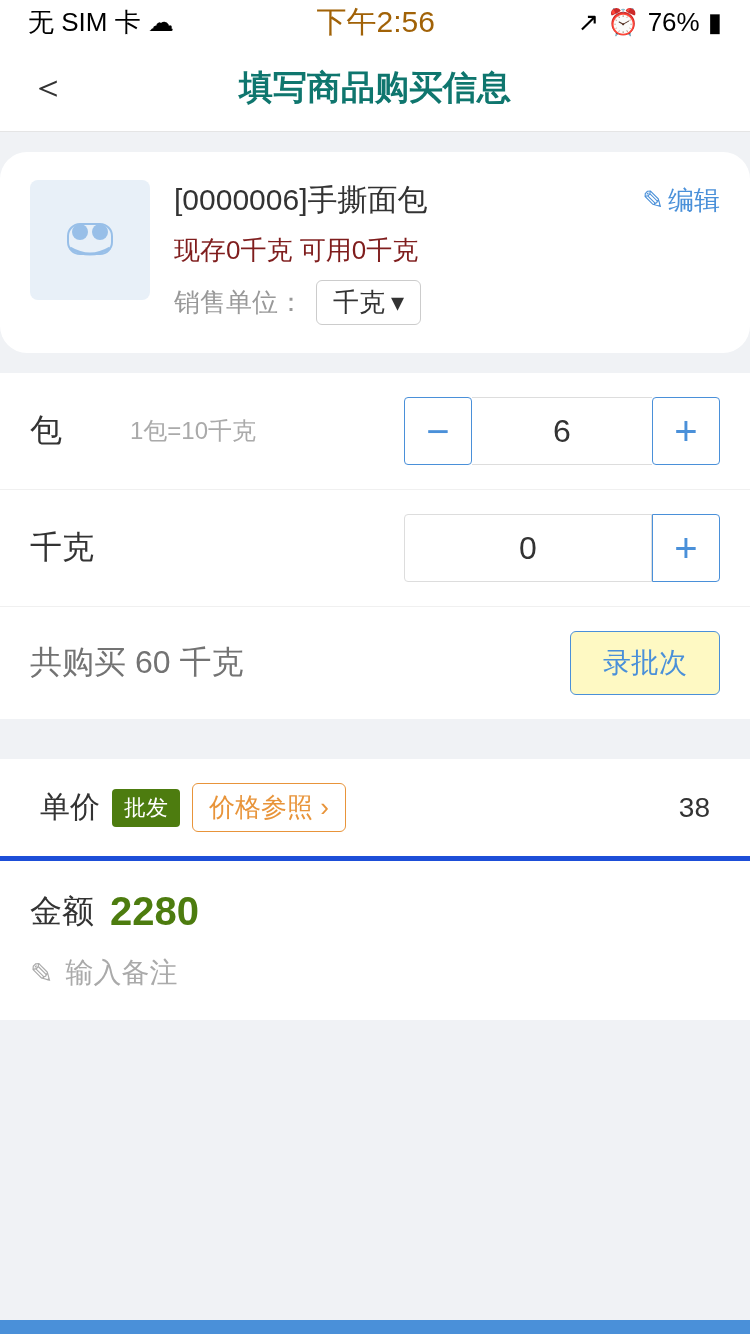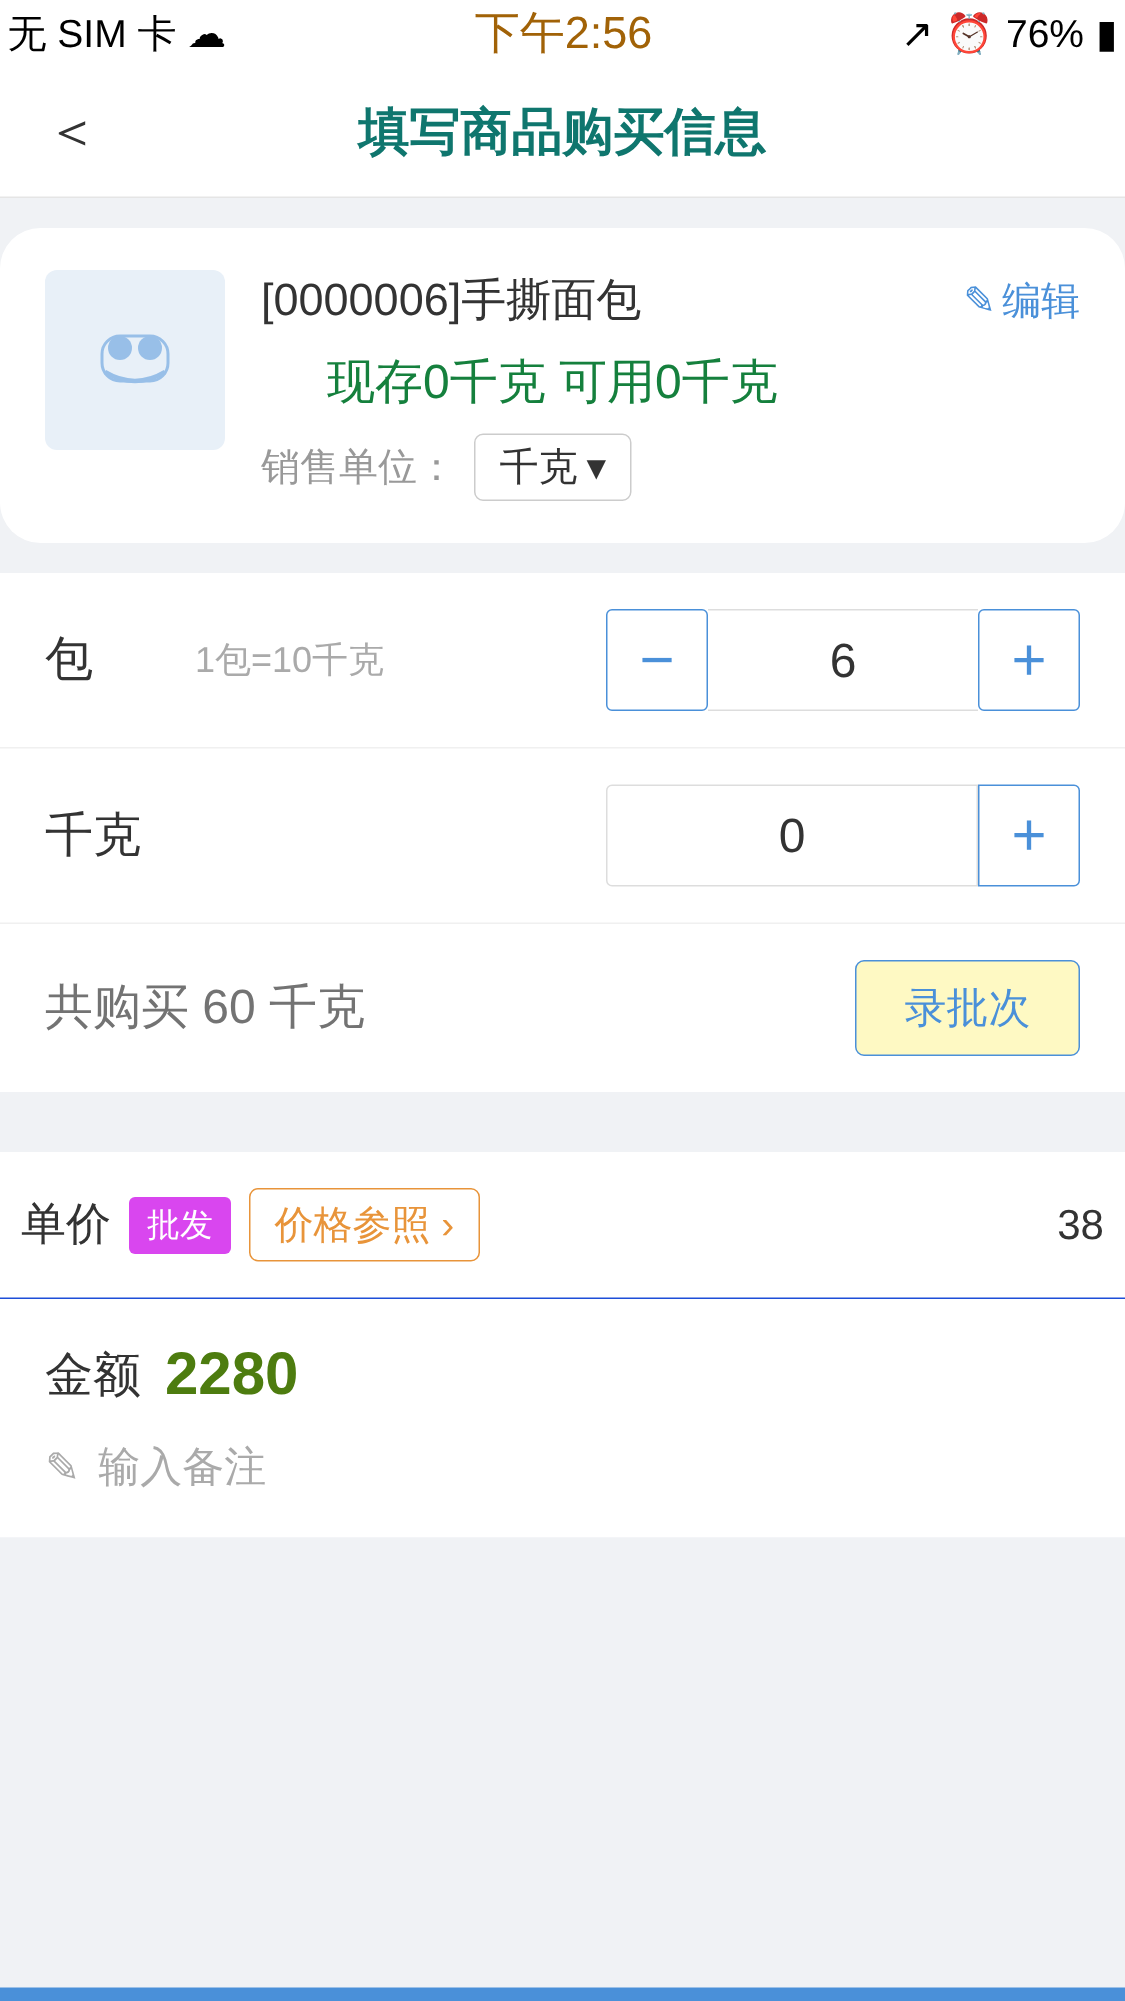--- a/index.html
+++ b/index.html
@@ -13,21 +13,21 @@
       flex-direction: column;
     }
 
     
     .status-bar {
       height: 44px;
       background: #fff;
       display: flex;
       align-items: center;
       justify-content: space-between;
-      padding: 0 5px;
+      padding: 0 28px;
       font-size: 28px;
     }
     .status-left { font-size: 26px; color: #000; }
     .status-center { font-size: 30px; font-weight: 500; color: #a16207; }
     .status-right { display: flex; align-items: center; gap: 8px; font-size: 26px; color: #000; }
 
     
     .nav-bar {
       height: 88px;
       background: #fff;
@@ -90,24 +90,23 @@
     }
     .edit-btn {
       font-size: 26px;
       color: #4a90d9;
       display: flex;
       align-items: center;
       gap: 4px;
       cursor: pointer;
     }
     .product-stock {
-      font-size: 32px;
-      color: #15803d;
+      font-size: 26px;
+      color: #7f1d1d;
       margin-bottom: 12px;
-      margin-left: 44px;
     }
     .product-unit-row {
       display: flex;
       align-items: center;
       gap: 12px;
     }
     .product-unit-label {
       font-size: 26px;
       color: #999;
     }
@@ -213,39 +212,39 @@
       border-radius: 6px;
       padding: 12px 32px;
       font-size: 28px;
       cursor: pointer;
     }
 
     
     .price-section {
       background: #fff;
       margin-top: 20px;
-      padding: 24px 14px;
-      border-bottom: 1px solid #1d4ed8;
+      padding: 24px 40px;
+      border-bottom: 5px solid #1d4ed8;
     }
     .price-row {
       display: flex;
       align-items: center;
       justify-content: space-between;
     }
     .price-left {
       display: flex;
       align-items: center;
       gap: 12px;
     }
     .price-label {
       font-size: 30px;
       color: #333;
     }
     .price-tag {
-      background: #d946ef;
+      background: #4d7c0f;
       color: #fff;
       font-size: 22px;
       padding: 4px 12px;
       border-radius: 4px;
     }
     .price-ref-btn {
       border: 1px solid #e8943a;
       color: #e8943a;
       background: #fff;
       border-radius: 6px;

